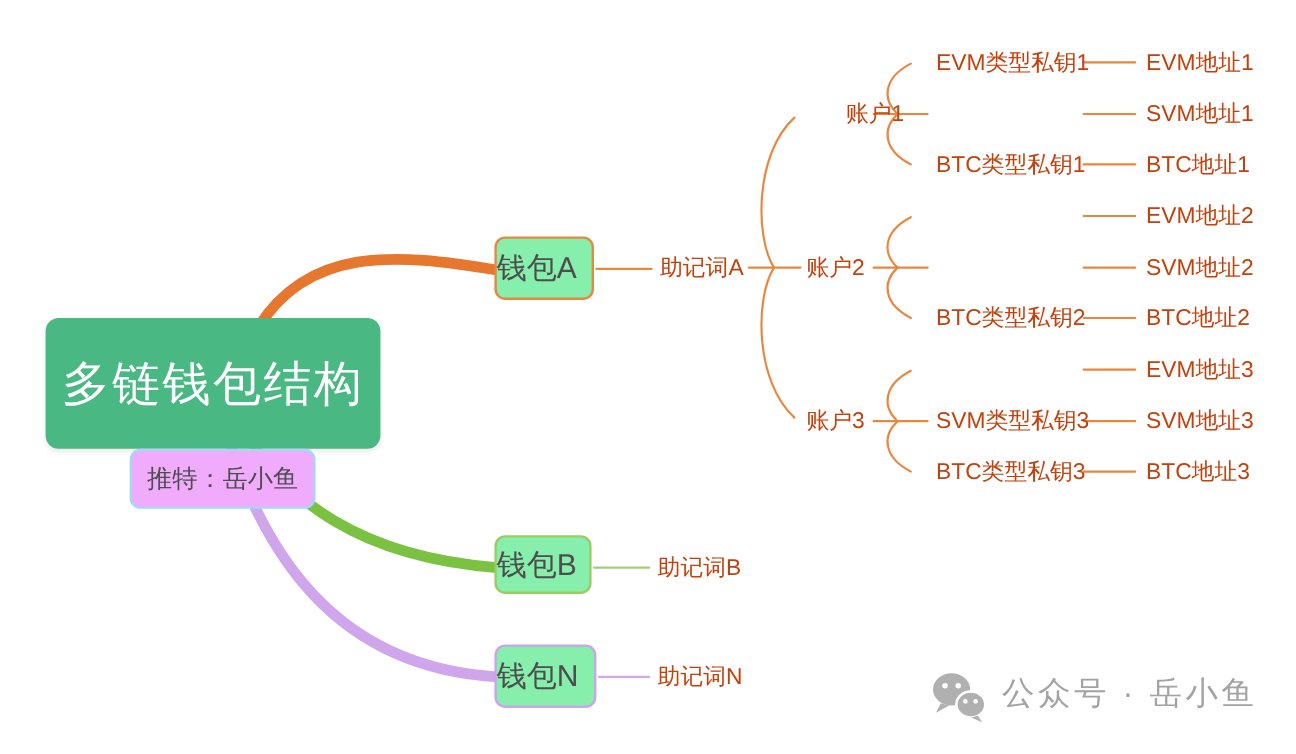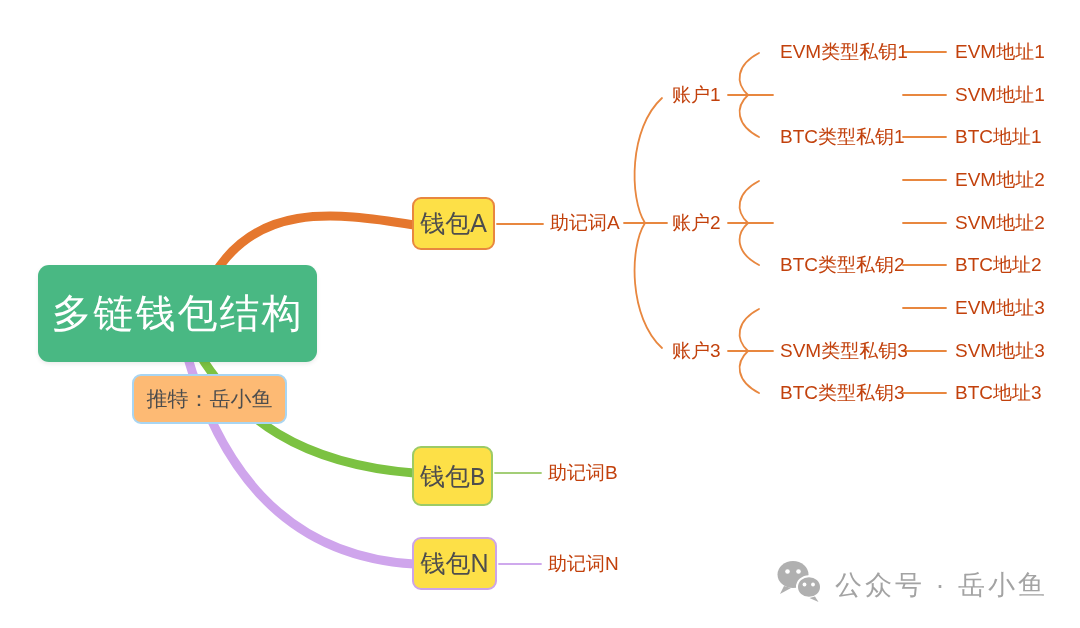--- a/index.html
+++ b/index.html
@@ -2,45 +2,45 @@
 <html><head>
 <meta charset="utf-8">
 <style>
   html,body{margin:0;padding:0;background:#ffffff;}
   #stage{
     position:relative;width:1080px;height:628px;background:#ffffff;
     font-family:"Liberation Sans","DejaVu Sans",sans-serif;overflow:hidden;
   }
   #wires{position:absolute;left:0;top:0;width:1080px;height:628px;}
   .node-box{
-    position:absolute;background:#fde047;border-radius:9px;
-    display:flex;align-items:center;justify-content:center;
+    position:absolute;background:#86efac;border-radius:9px;
+    display:flex;align-items:center;
     color:#4d4d4d;font-size:25px;box-sizing:border-box;z-index:2;
   }
   .root-box{
-    position:absolute;left:38px;top:265px;width:279px;height:97px;
+    position:absolute;left:38px;top:265px;width:279px;height:109px;
     background:#49B883;border-radius:11px;display:flex;align-items:center;
     justify-content:center;color:#ffffff;font-size:40px;font-weight:500;
     letter-spacing:2px;z-index:2;box-shadow:0 2px 4px rgba(0,0,0,0.08);
   }
   .subtitle-box{
     position:absolute;left:108px;top:374px;width:155px;height:50px;
-    background:#fdba74;border:2px solid #A8D5F2;border-radius:9px;
+    background:#f0abfc;border:2px solid #A8D5F2;border-radius:9px;
     display:flex;align-items:center;justify-content:center;
-    color:#4d4d4d;font-size:21px;z-index:3;box-sizing:border-box;margin-left:24px;
+    color:#4d4d4d;font-size:21px;z-index:3;box-sizing:border-box;
   }
   .wallet-a{left:412px;top:197px;width:83px;height:53px;border:2px solid #E8873F;}
-  .wallet-b{left:412px;top:446px;width:81px;height:60px;border:2px solid #9CCB66;font-family:Liberation Mono, monospace;}
+  .wallet-b{left:412px;top:446px;width:81px;height:49px;border:2px solid #9CCB66;}
   .wallet-n{left:412px;top:537px;width:85px;height:53px;border:2px solid #CBA4E9;}
   .lbl{
     position:absolute;transform:translateY(-50%);white-space:nowrap;
     color:#c2410c;font-size:19px;z-index:2;
   }
   .watermark{
-    position:absolute;left:776px;top:560px;display:flex;align-items:flex-end;
+    position:absolute;left:776px;top:560px;display:flex;align-items:flex-start;
     gap:13px;z-index:2;
   }
   .watermark .wm-text{
     color:#A3A3A3;font-size:27px;letter-spacing:3px;white-space:nowrap;
   }
 </style>
 </head>
 <body>
 
 <div id="stage">
@@ -104,21 +104,21 @@
     <span>钱包B</span>
   </div>
   <div class="node-box wallet-n">
     <span>钱包N</span>
   </div>
 
   <span class="lbl" style="left:550px;top:223px">助记词A</span>
   <span class="lbl" style="left:548px;top:473px">助记词B</span>
   <span class="lbl" style="left:548px;top:564px">助记词N</span>
 
-  <span class="lbl" style="left:672px;top:95px">账户1</span>
+  <span class="lbl" style="left:705px;top:95px">账户1</span>
   <span class="lbl" style="left:672px;top:223px">账户2</span>
   <span class="lbl" style="left:672px;top:351px">账户3</span>
 
   <span class="lbl" style="left:780px;top:52px">EVM类型私钥1</span>
   <span class="lbl" style="left:955px;top:52px">EVM地址1</span>
   <span class="lbl" style="left:955px;top:95px">SVM地址1</span>
   <span class="lbl" style="left:780px;top:137px">BTC类型私钥1</span>
   <span class="lbl" style="left:955px;top:137px">BTC地址1</span>
 
   <span class="lbl" style="left:955px;top:180px">EVM地址2</span>

